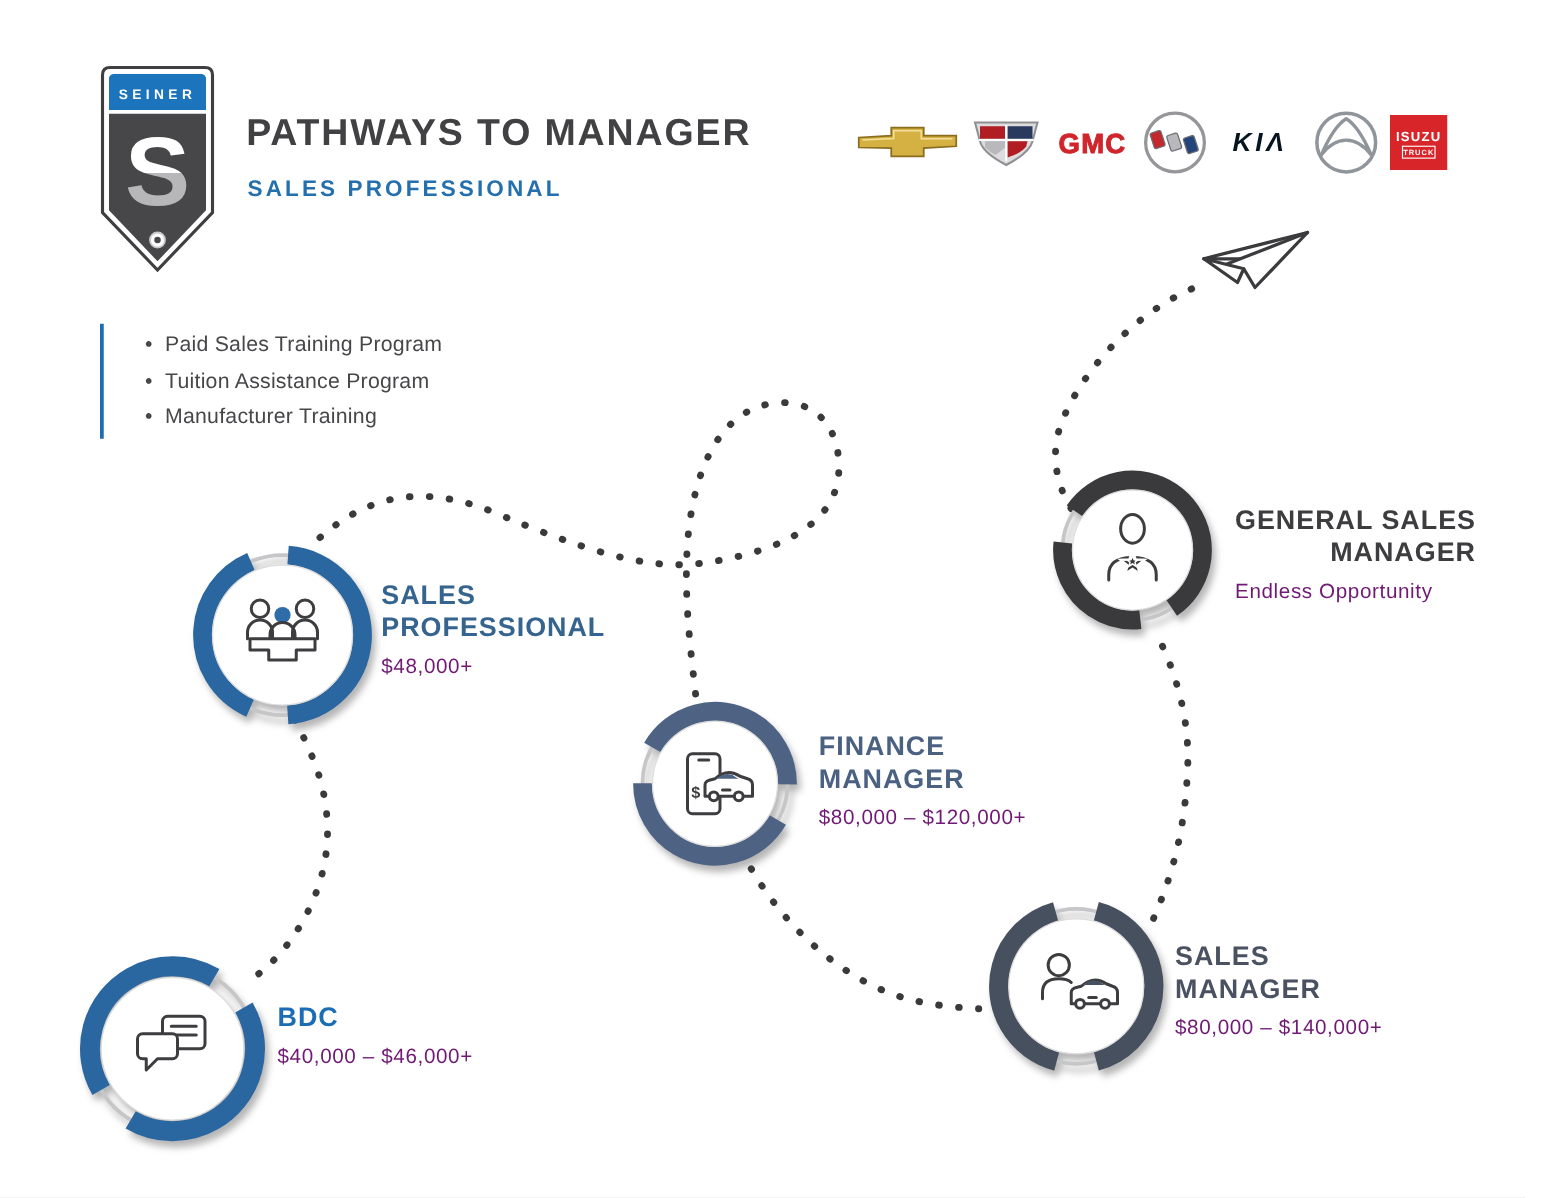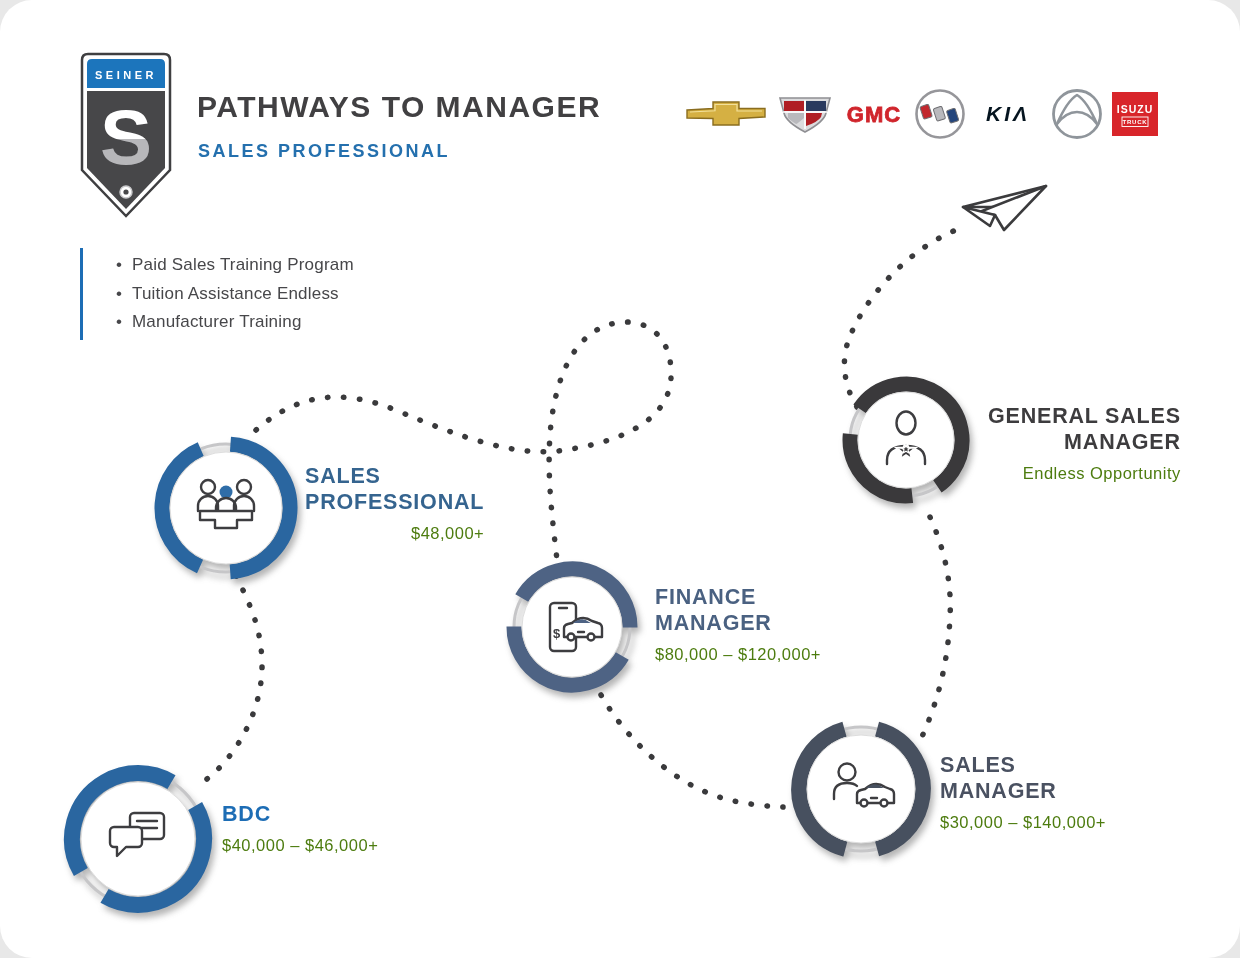--- a/index.html
+++ b/index.html
@@ -1,50 +1,50 @@
 <!DOCTYPE html>
 <html><head>
 <meta charset="utf-8">
 <style>
   html,body{margin:0;padding:0;background:#e8e8e8;}
   .canvas{
     position:relative;width:1240px;height:958px;background:#ffffff;
-    overflow:hidden;font-family:"Liberation Sans",sans-serif;margin:0 auto;border-radius:32px;
+    overflow:hidden;font-family:"Liberation Sans",sans-serif;margin:0 auto;
   }
   .abs{position:absolute;}
   
   .main-title{left:197px;top:90px;font-size:30px;font-weight:bold;
     letter-spacing:1.5px;color:#414042;}
   .sub-title{left:198px;top:141px;font-size:18px;font-weight:bold;
     letter-spacing:2.5px;color:#2470ae;}
   
   .brand-row{left:684px;top:84px;width:474px;height:60px;display:flex;
     align-items:center;justify-content:space-between;}
   .brand{display:flex;align-items:center;justify-content:flex-start;}
   
-  .benefits{left:80px;top:248px;border-left:3px solid #1d6db5;
+  .benefits{left:80px;top:259px;border-left:3px solid #1d6db5;
     padding:3px 0 3px 33px;}
   .benefit-item{font-size:17px;line-height:28.5px;color:#47474a;
     letter-spacing:0.2px;list-style:none;}
   .benefit-item::before{content:"\2022\00a0\00a0";color:#47474a;}
   ul.benefits-list{margin:0;padding:0;}
   
   .ring{filter:drop-shadow(3px 5px 3px rgba(70,70,70,0.40));}
   .ring-base{fill:none;stroke:#c6c6c8;stroke-width:3;}
   .ring-arc{fill:none;}
   .ring-inner{fill:#ffffff;stroke:#dddddd;stroke-width:1;}
   .icon-line{fill:none;stroke:#3d3d40;stroke-width:2.4;
     stroke-linecap:round;stroke-linejoin:round;}
   .icon-fill-white{fill:#ffffff;stroke:#3d3d40;stroke-width:2.4;
     stroke-linecap:round;stroke-linejoin:round;}
   
   .node-title{font-weight:bold;font-size:21.5px;line-height:26px;
     letter-spacing:0.8px;white-space:pre-line;}
-  .node-salary{margin-top:9px;font-size:16.5px;color:#4d7c0f;
-    letter-spacing:0.5px;text-align:right;}
+  .node-salary{margin-top:9px;font-size:16.5px;color:#701a75;
+    letter-spacing:0.5px;}
   .c-blue-bright{color:#1d6db5;}
   .c-blue-steel{color:#35648f;}
   .c-slate-blue{color:#4a6181;}
   .c-slate{color:#4a5161;}
   .c-charcoal{color:#3d3c3e;text-align:right;}
   .dotted{fill:none;stroke:#3a3a3c;stroke-width:5.5;
     stroke-dasharray:0.5 15.5;stroke-linecap:round;}
   .plane{fill:#ffffff;stroke:#3b3b3d;stroke-width:2.6;stroke-linejoin:round;}
   svg text{font-family:"Liberation Sans",sans-serif;}
 </style>
@@ -130,21 +130,21 @@
         <text x="23" y="21" text-anchor="middle" font-size="10.5" font-weight="bold" letter-spacing="1" fill="#ffffff">ISUZU</text>
         <rect x="10" y="25" width="26" height="9.5" fill="none" stroke="#ffffff" stroke-width="0.9"></rect>
         <text x="23" y="32.3" text-anchor="middle" font-size="6" font-weight="bold" letter-spacing="0.8" fill="#ffffff">TRUCK</text>
       </svg>
     </div>
   </div>
 
   <div class="abs benefits">
     <ul class="benefits-list">
       <li class="benefit-item">Paid Sales Training Program</li>
-      <li class="benefit-item">Tuition Assistance Endless</li>
+      <li class="benefit-item">Tuition Assistance Program</li>
       <li class="benefit-item">Manufacturer Training</li>
     </ul>
   </div>
 
   <svg class="abs" style="left:0;top:0;" width="1240" height="958" viewBox="0 0 1240 958">
     <path class="dotted" d="M207 779 C235 757 263 712 262 663 C261 618 243 593 230 562"></path>
     <path class="dotted" d="M256 430 C295 396 338 386 398 411 C462 438 515 456 558 451 C612 444 668 425 671 378 C673 341 651 317 616 323 C577 330 557 372 551 424 C546 470 552 516 557 560"></path>
     <path class="dotted" d="M601 695 C628 742 676 786 726 799 C744 804 764 806 783 807"></path>
     <path class="dotted" d="M930 517 C944 548 952 582 950 617 C948 661 939 700 920 741"></path>
     <path class="dotted" d="M857 407 C845 388 840 362 849 339 C862 303 903 252 956 230"></path>
@@ -222,21 +222,21 @@
       <path class="icon-fill-white" d="M-4 14 v-9 q0 -3 4 -4 l4 -1 q10 -9 20 -2 l5 2 q4 1 4 5 v9 z"></path>
       <path d="M5 -1 q9 -7 16 -1 l2 1 h-19 z" fill="#47505f"></path>
       <circle class="icon-fill-white" cx="3" cy="14" r="3.5"></circle>
       <circle class="icon-fill-white" cx="23" cy="14" r="3.5"></circle>
       <path class="icon-line" d="M10 9 h6"></path>
     </g>
   </svg>
   <div class="abs" style="left:940px;top:752px;">
     <div class="node-title c-slate">SALES
 MANAGER</div>
-    <div class="node-salary">$30,000 – $140,000+</div>
+    <div class="node-salary">$80,000 – $140,000+</div>
   </div>
 
   <svg class="abs ring" style="left:840px;top:374px;" width="132" height="132" viewBox="0 0 132 132">
     <circle class="ring-base" cx="66" cy="66" r="56"></circle>
     <circle class="ring-arc" cx="66" cy="66" r="56" stroke="#3a393b" stroke-width="15" stroke-dasharray="197 27 100 28" transform="rotate(-146 66 66)"></circle>
     <circle class="ring-inner" cx="66" cy="66" r="48"></circle>
     <g transform="translate(66 66)">
       <ellipse class="icon-line" cx="0" cy="-17" rx="9.5" ry="11.5"></ellipse>
       <path class="icon-line" d="M-19 24 v-4 q0 -14 19 -14 q19 0 19 14 v4"></path>
       <polygon points="0,1 2.5,7.6 9.5,7.9 4,12.3 5.9,19.1 0,15.2 -5.9,19.1 -4,12.3 -9.5,7.9 -2.5,7.6" fill="#3a393b" stroke="#ffffff" stroke-width="2"></polygon>

